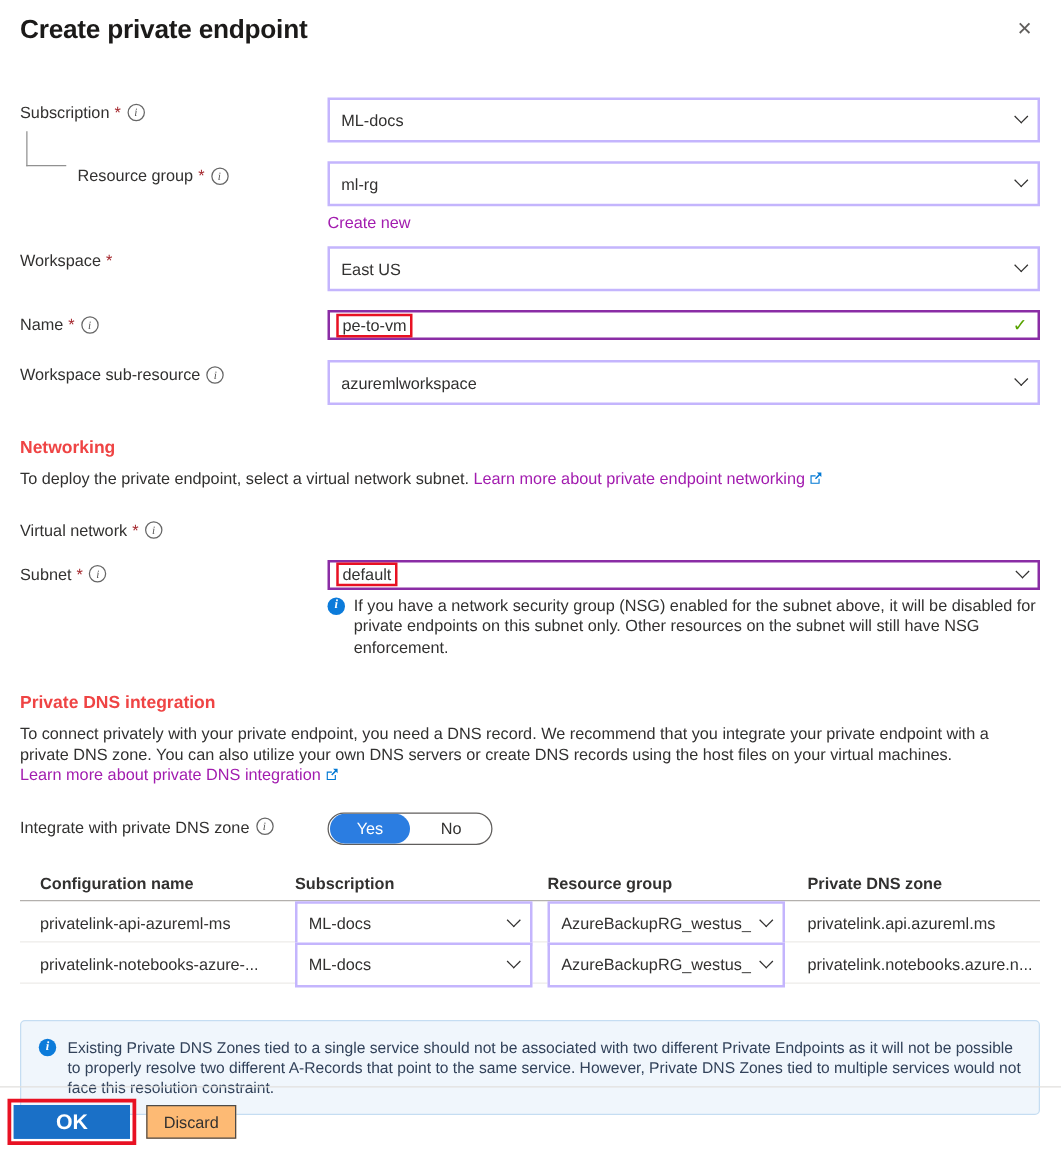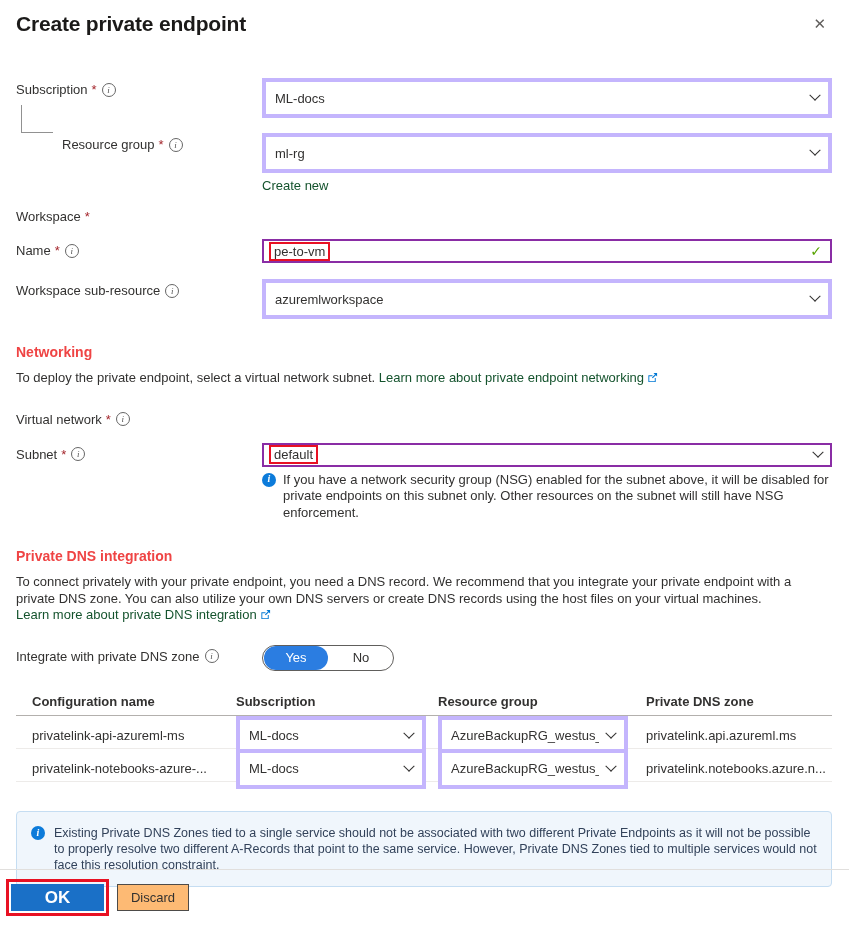--- a/index.html
+++ b/index.html
@@ -14,27 +14,27 @@
   
   .form { margin-top:42px; position:relative; }
   .form-row { display:flex; align-items:flex-start; }
   .label-col { width:246px; flex-shrink:0; padding-top:4px; display:flex; align-items:center; gap:5px; }
   .label-col.indent { padding-left:46px; }
   .field-col { flex:1; min-width:0; }
   .req { color:#a4262c; margin-left:-1px; }
   .info-icon { width:14px; height:14px; border:1px solid #666; border-radius:50%; color:#555; font-size:9px; display:inline-flex; align-items:center; justify-content:center; font-style:italic; font-family:"Liberation Serif",serif; cursor:default; flex-shrink:0; }
 
   
-  .select, .text-input { height:24px; border:4px solid #c4b5fd; background:#fff; display:flex; align-items:center; justify-content:space-between; padding:16px 9px; cursor:pointer; width:100%; }
+  .select, .text-input { height:24px; border:2px solid #c4b5fd; background:#fff; display:flex; align-items:center; justify-content:space-between; padding:16px 9px; cursor:pointer; width:100%; }
   .select .val { white-space:nowrap; overflow:hidden; }
   .purple { border:2px solid #8a2da5; padding:0 8px; }
   .chev { width:8px; height:8px; border-right:1px solid #323130; border-bottom:1px solid #323130; transform:rotate(45deg) translate(-2px,-2px); flex-shrink:0; margin-left:8px; }
   .red-box { border:2px solid #e81123; padding:0 3px; margin-left:-3px; white-space:nowrap; }
   .check { color:#57a300; font-weight:700; font-size:14px; }
-  .link { color:#14532d; text-decoration:none; cursor:pointer; }
+  .link { color:#a21caf; text-decoration:none; cursor:pointer; }
   .ext-icon { display:inline-block; vertical-align:-1px; margin-left:3px; }
 
   .section-heading { font-size:14px; font-weight:700; color:#ef4444; }
   .para { line-height:16.5px; color:#323130; }
 
   
   .note { display:flex; gap:7px; align-items:flex-start; line-height:16.5px; }
   .blue-info { width:14px; height:14px; border-radius:50%; background:#0c7bda; color:#fff; font-size:10px; font-weight:700; display:inline-flex; align-items:center; justify-content:center; flex-shrink:0; margin-top:1px; font-family:"Liberation Serif",serif; font-style:italic; }
 
   
@@ -107,20 +107,26 @@
         </div>
         <a class="link create-new">Create new</a>
       </div>
     </div>
 
     <div class="form-row mt12">
       <div class="label-col">
         <span>Workspace</span>
           <span class="req">*</span>
       </div>
+      <div class="field-col">
+        <div class="select">
+          <span class="val">East US</span>
+          <span class="chev"></span>
+        </div>
+      </div>
     </div>
 
     <div class="form-row mt15">
       <div class="label-col">
         <span>Name</span>
           <span class="req">*</span>
         <span class="info-icon">i</span>
       </div>
       <div class="field-col">
         <div class="text-input purple">

